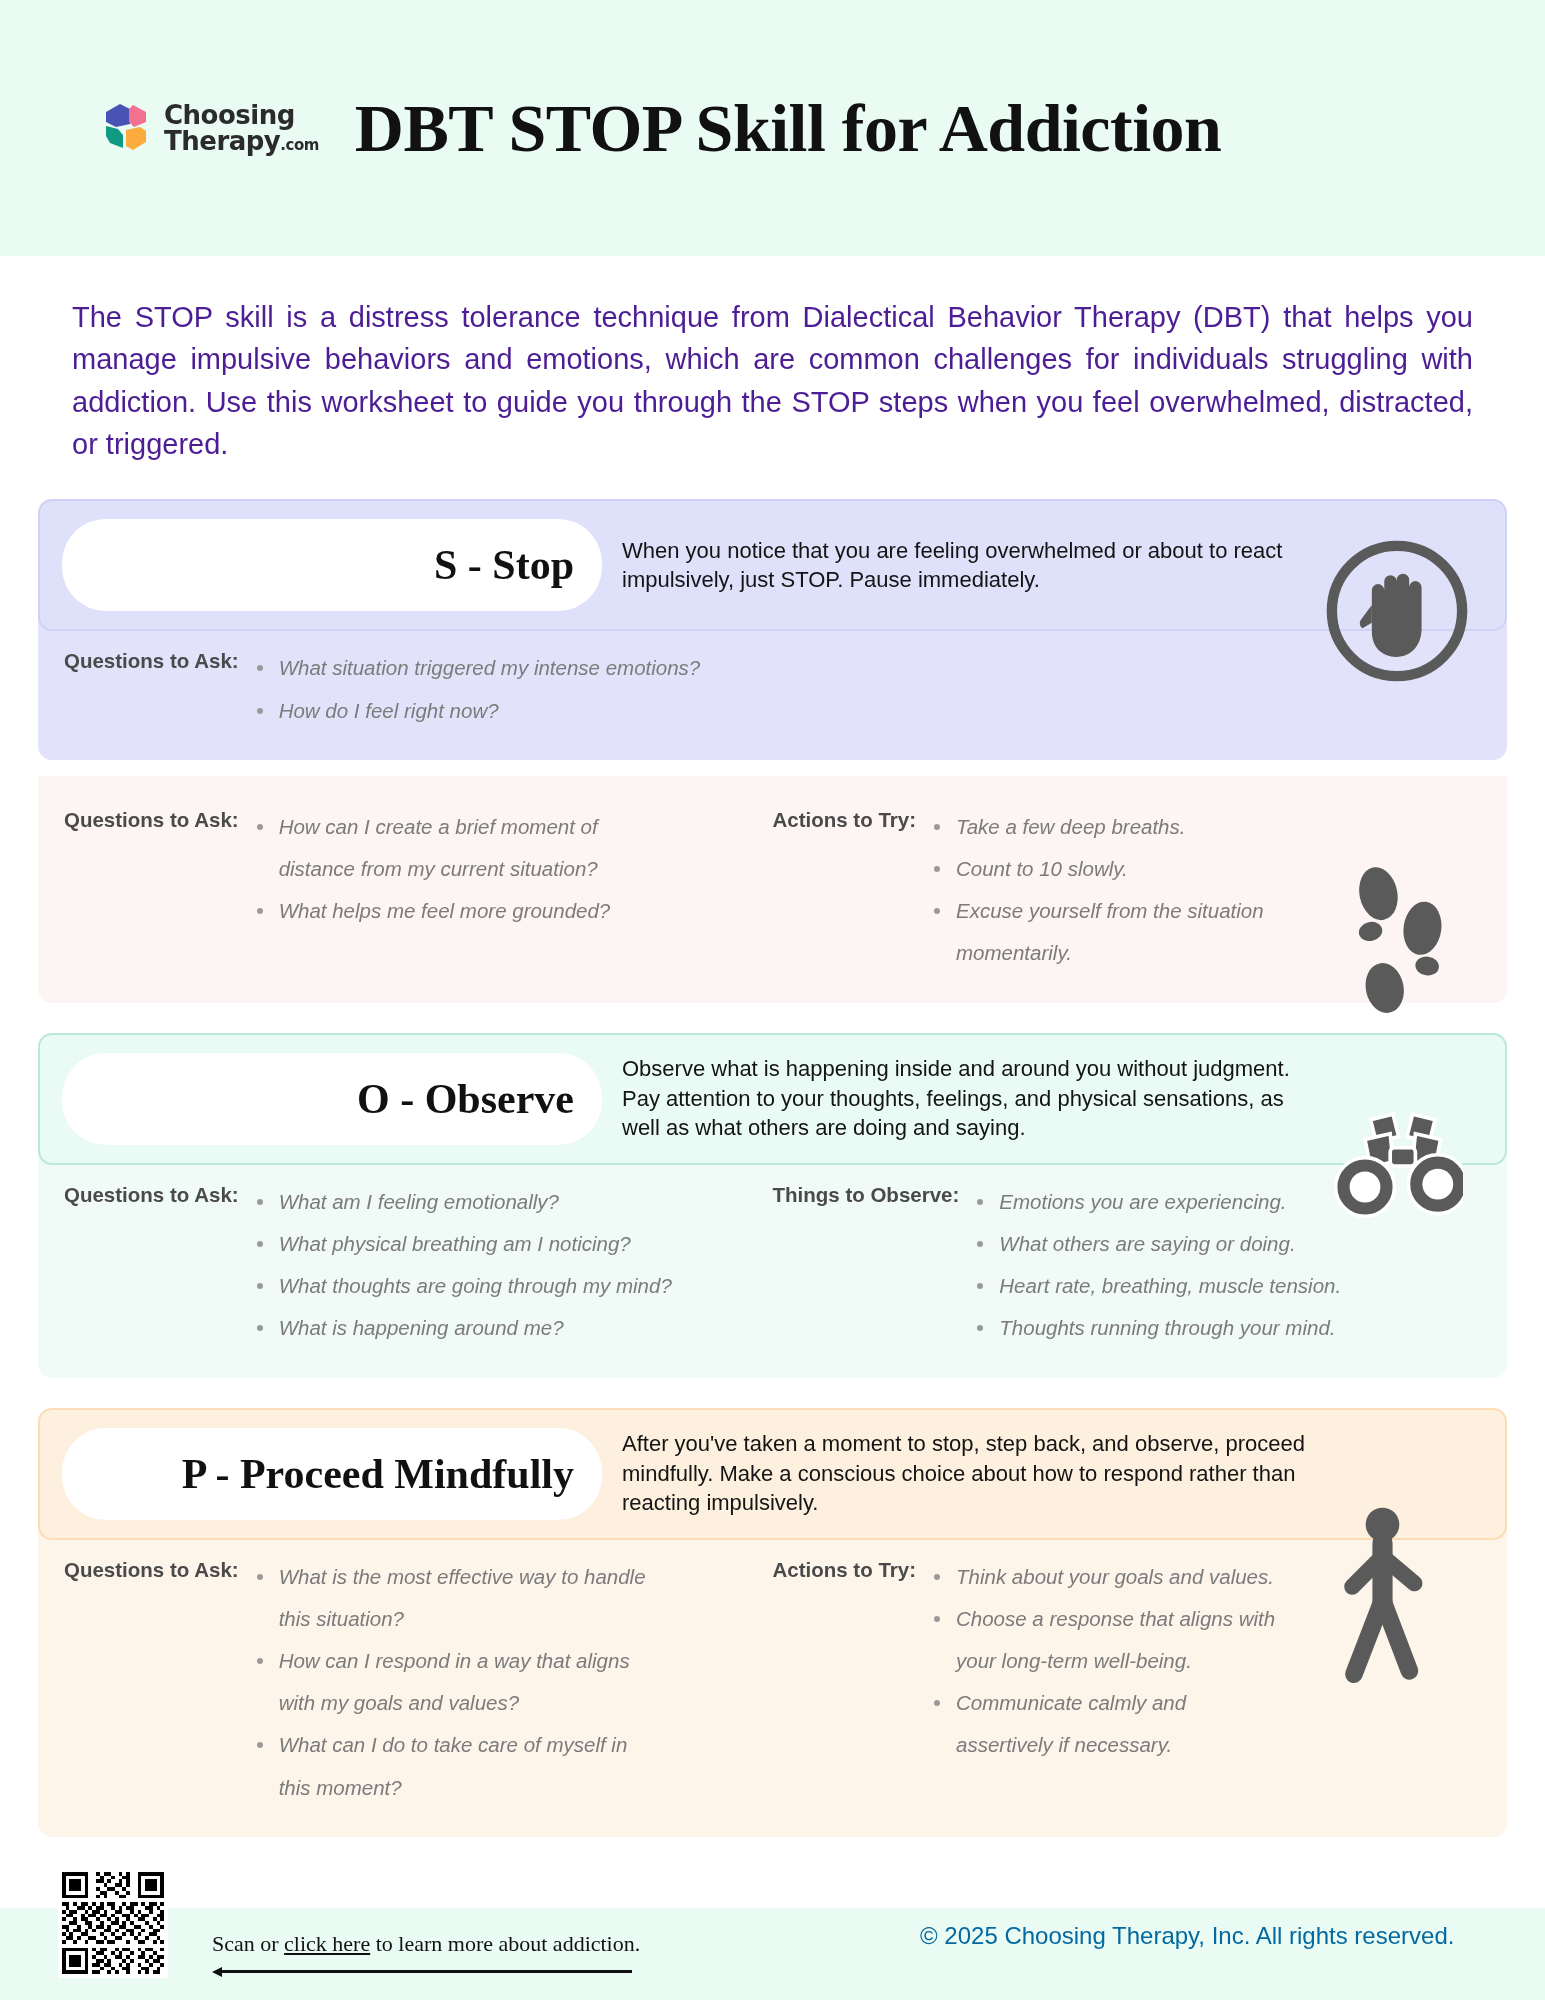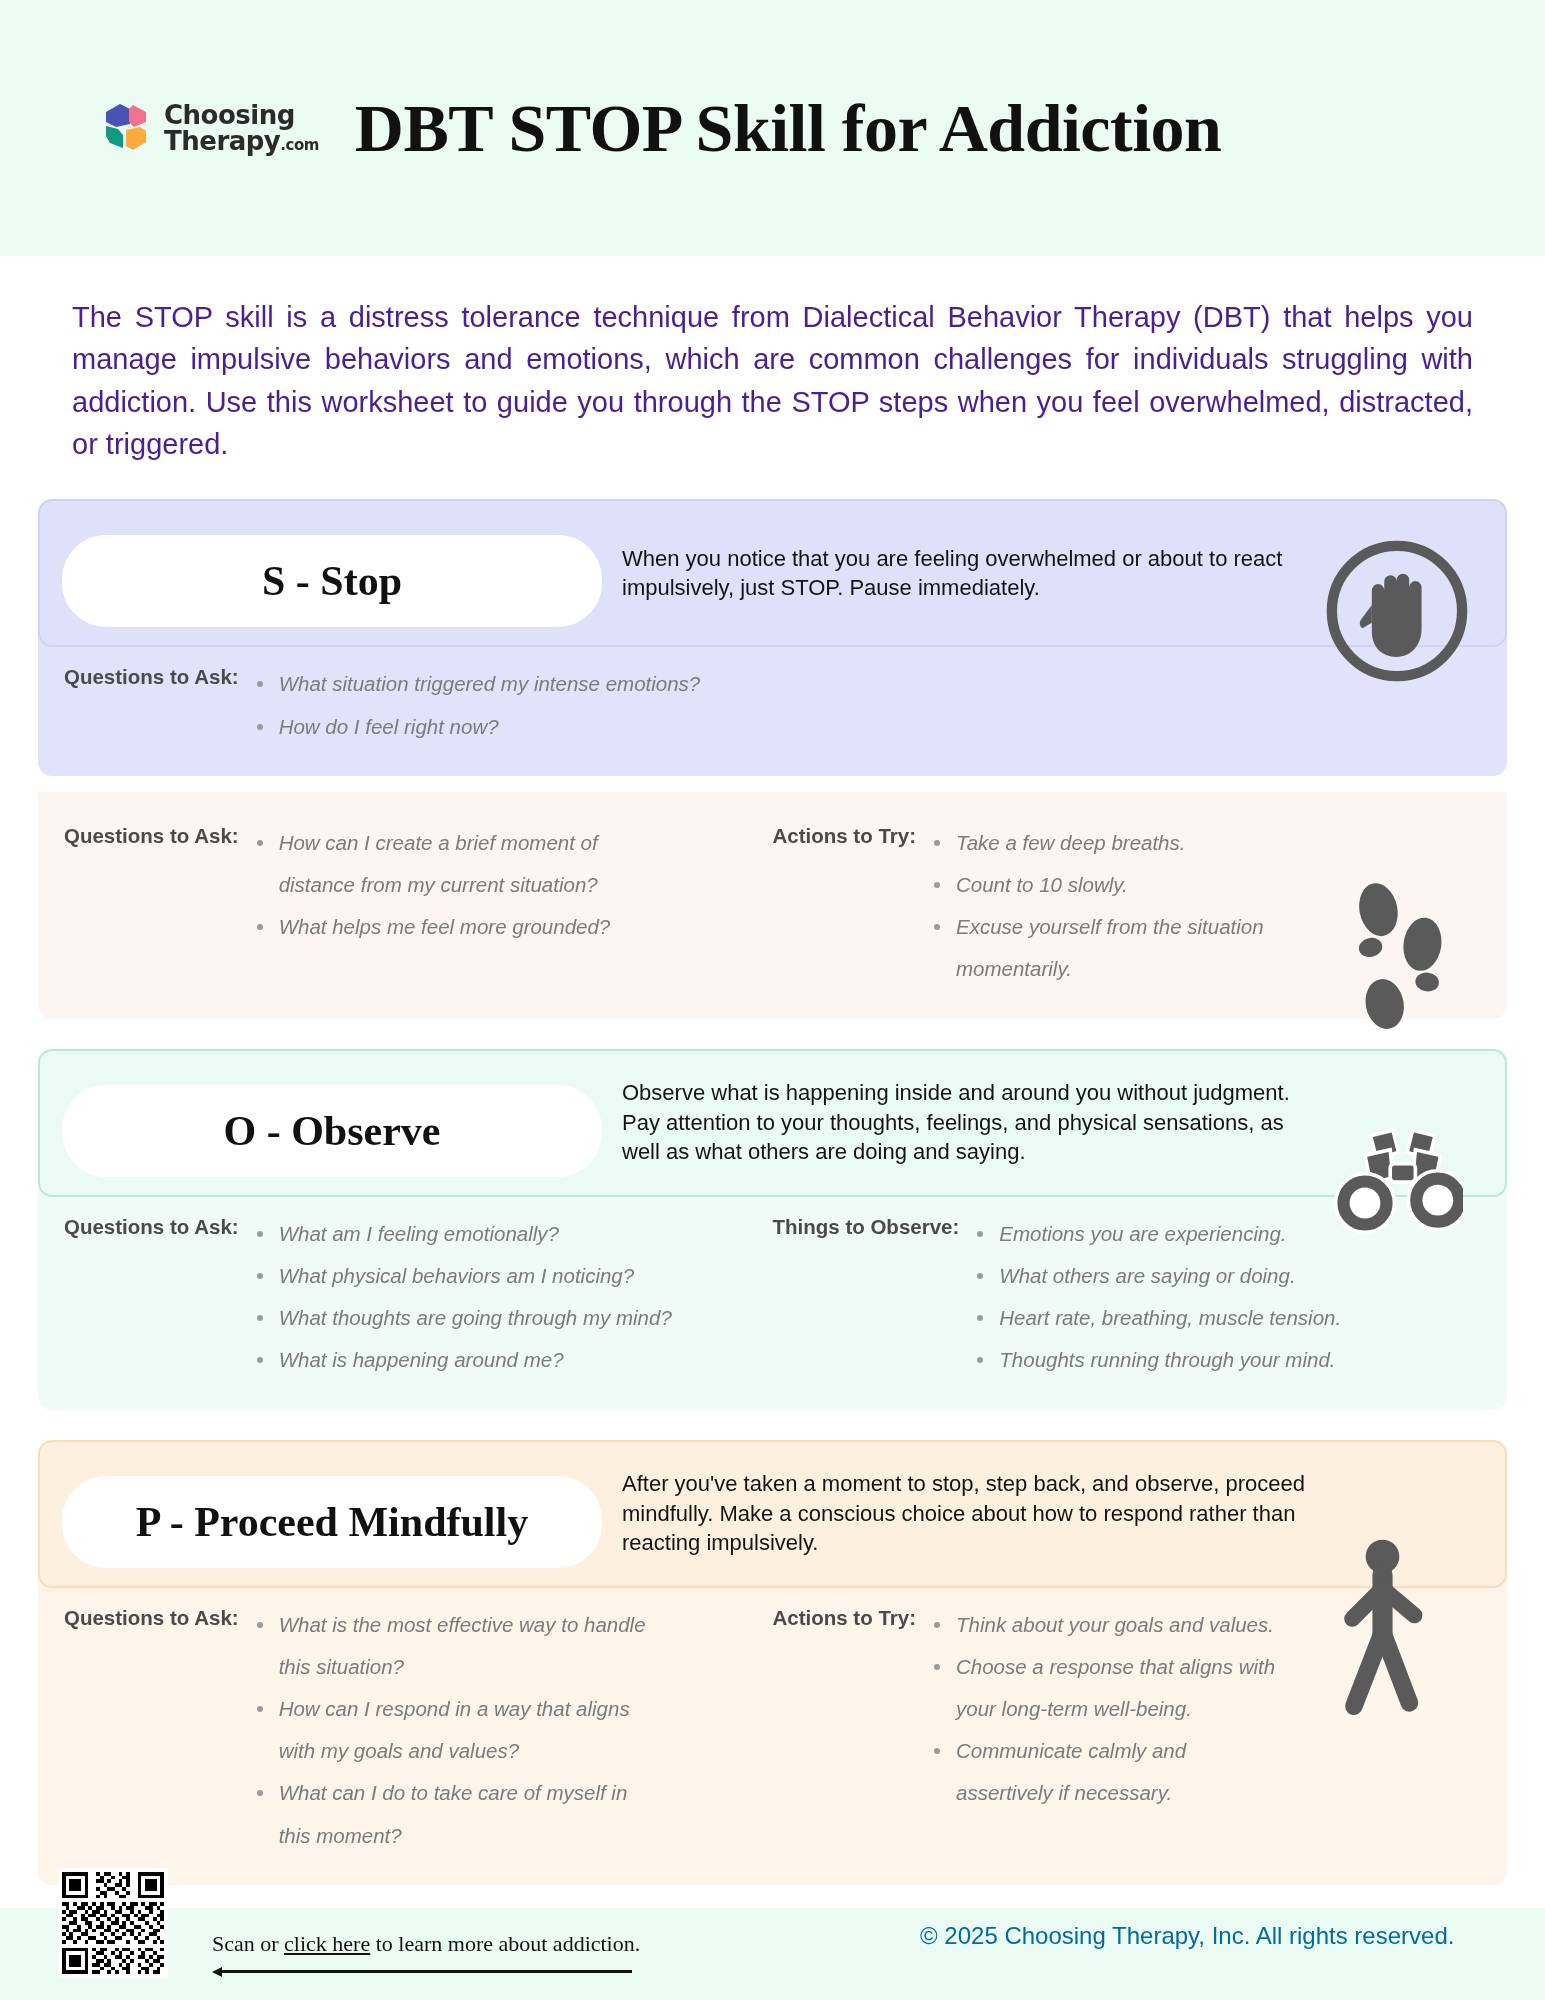--- a/index.html
+++ b/index.html
@@ -82,24 +82,23 @@
     position: relative;
     z-index: 2;
   }
   .pill {
     background: #ffffff;
     border-radius: 44px;
     height: 92px;
     min-width: 540px;
     display: flex;
     align-items: center;
-    justify-content: center;
+    justify-content: flex-end;
     padding: 0 28px;
     flex: none;
-    margin-top: 16px;
   }
   .pill-label {
     font-family: "Liberation Serif", serif;
     font-weight: bold;
     font-size: 42px;
     color: #111111;
     white-space: nowrap;
   }
   .band-desc {
     font-size: 22px;
@@ -310,21 +309,21 @@
           <div class="pill">
             <div class="pill-label">O - Observe</div>
           </div>
           <div class="band-desc">Observe what is happening inside and around you without judgment. Pay attention to your thoughts, feelings, and physical sensations, as well as what others are doing and saying.</div>
         </div>
         <div class="body w-half">
           <div class="col">
             <div class="col-label">Questions to Ask:</div>
             <ul class="bullets">
               <li>What am I feeling emotionally?</li>
-              <li>What physical behaviors am I noticing?</li>
+              <li>What physical breathing am I noticing?</li>
               <li>What thoughts are going through my mind?</li>
               <li>What is happening around me?</li>
             </ul>
           </div>
           <div class="col">
             <div class="col-label">Things to Observe:</div>
             <ul class="bullets">
               <li>Emotions you are experiencing.</li>
               <li>What others are saying or doing.</li>
               <li>Heart rate, breathing, muscle tension.</li>

